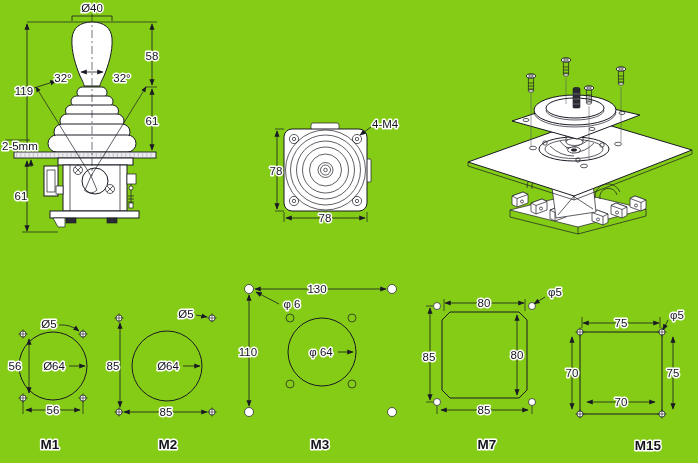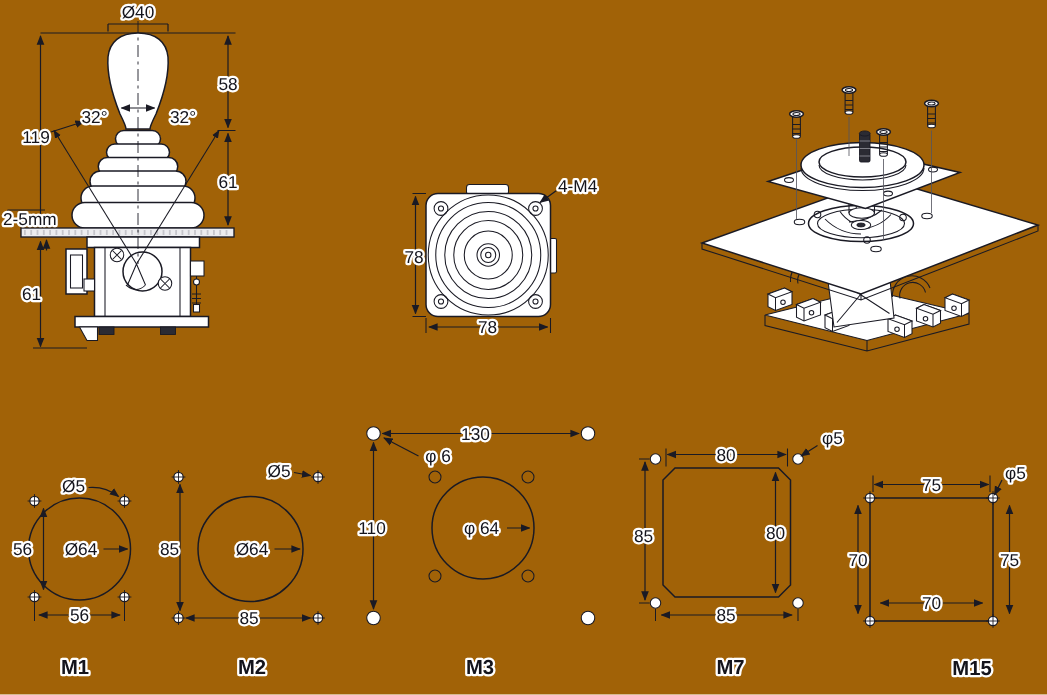--- a/index.html
+++ b/index.html
@@ -1,16 +1,16 @@
 <!DOCTYPE html>
 <html><head>
 <meta charset="utf-8">
 <style>
   html,body{margin:0;padding:0;background:#fff;}
-  .page{width:698px;height:463px;background:#a16207;position:relative;overflow:hidden;}
+  .page{width:698px;height:463px;background:#84cc16;position:relative;overflow:hidden;}
   svg{display:block;}
   .ln{fill:none;stroke:#1a1a24;stroke-width:1;}
   .th{fill:none;stroke:#1a1a24;stroke-width:.7;}
   .hair{fill:none;stroke:#55555f;stroke-width:.55;}
   .wf{fill:#fff;stroke:#1a1a24;stroke-width:1;}
   .wft{fill:#fff;stroke:#1a1a24;stroke-width:.7;}
   .dim{fill:none;stroke:#1a1a24;stroke-width:.8;}
   .cdash{fill:none;stroke:#1a1a24;stroke-width:.6;stroke-dasharray:8 3 2 3;}
   text{font-family:"Liberation Sans","DejaVu Sans",sans-serif;fill:#14141c;
        paint-order:stroke;stroke:#fff;stroke-width:3px;stroke-linejoin:round;}

